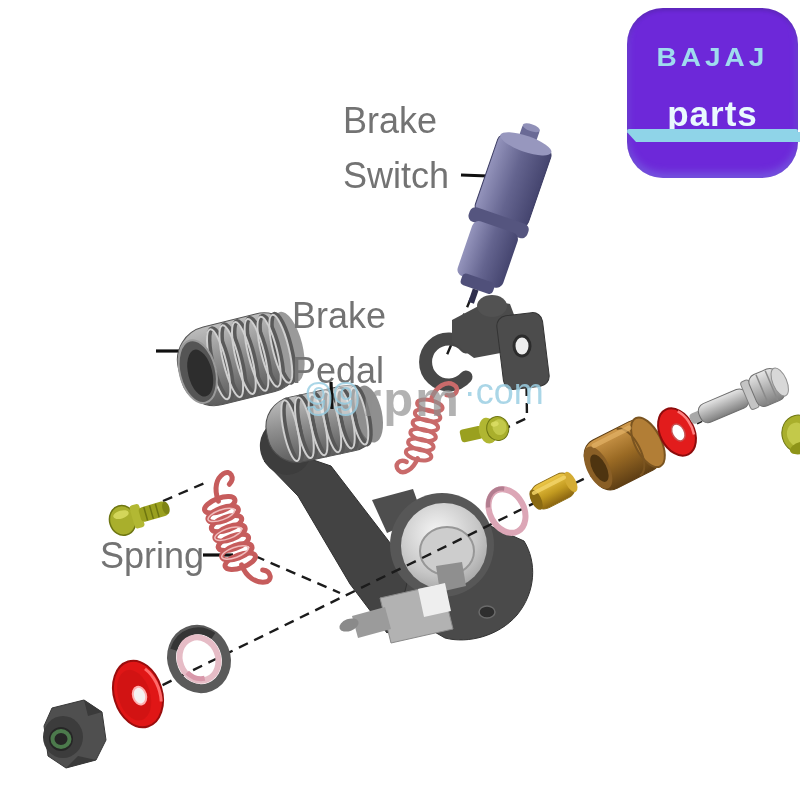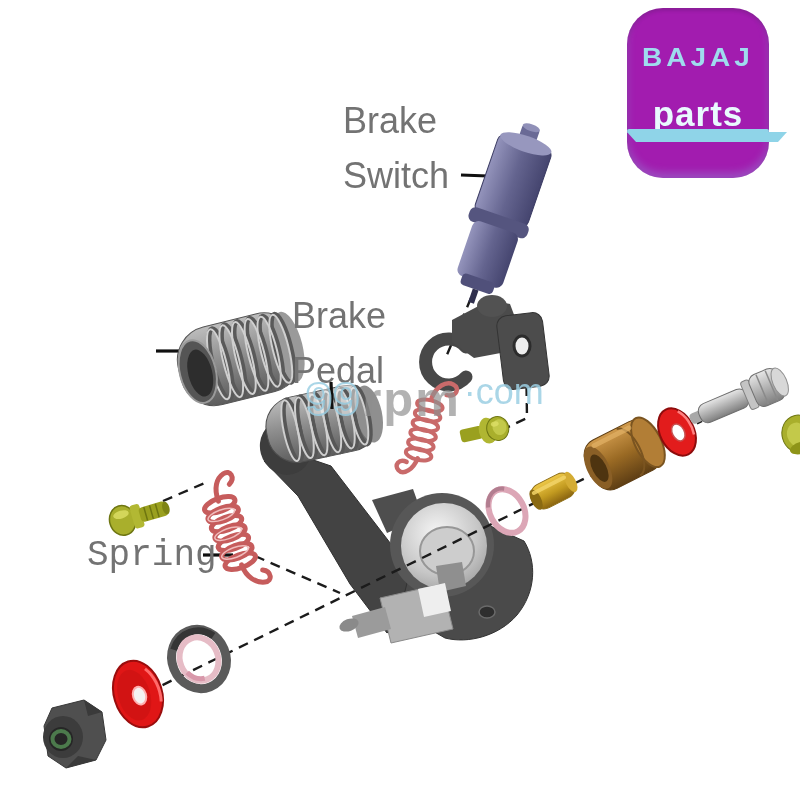--- a/index.html
+++ b/index.html
@@ -5,29 +5,29 @@
   html,body{margin:0;padding:0;background:#fff;}
   .stage{position:relative;width:800px;height:800px;background:#ffffff;overflow:hidden;
          font-family:"Liberation Sans",sans-serif;}
   .svg-abs{position:absolute;left:0;top:0;}
   
   .lbl{position:absolute;font-size:36px;line-height:55px;color:#737373;font-weight:400;}
   .lbl span{display:block;}
   .lbl-brake-switch{left:343px;top:93px;}
   .lbl-brake-pedal{left:292px;top:288px;}
   .lbl-rubber-boot{left:27px;top:326px;}
-  .lbl-spring{left:87px;top:528px;font-family:Liberation Mono, monospace;}
+  .lbl-spring{left:100px;top:528px;}
   
   .watermark{position:absolute;left:306px;top:371px;display:flex;align-items:flex-start;opacity:.85;}
   .wm-99{font-size:47px;font-weight:bold;color:rgba(255,255,255,.55);
          -webkit-text-stroke:2px #9ccfe3;letter-spacing:1px;}
   .wm-rpm{font-size:49px;font-weight:bold;color:#8f8f8f;opacity:.8;letter-spacing:2px;margin-left:2px;}
   .wm-com{font-size:36px;color:#9ccfe3;margin-left:3px;}
   
-  .badge{position:absolute;left:627px;top:8px;width:142px;height:170px;background:#a21caf;
+  .badge{position:absolute;left:627px;top:8px;width:171px;height:170px;background:#6d28d9;
          border-radius:36px;box-shadow:inset 0 -5px 8px rgba(140,210,240,.28),inset 0 2px 4px rgba(0,0,0,.18);}
   .badge div{position:absolute;left:0;width:100%;text-align:center;}
   .badge-brand{top:34px;font-size:28px;font-weight:bold;letter-spacing:4px;color:#9fdcee;transform:scaleY(.92);}
   .badge-genuine{top:69px;font-size:21px;letter-spacing:2.5px;color:#ade1f0;}
   .badge-parts{top:86px;font-size:35px;font-weight:bold;letter-spacing:1px;color:#e9f9fe;}
   .badge-underline{position:absolute;left:18px;top:121px;width:136px;height:4px;background:#8fd4e8;border-radius:2px;}
   .badge-arrow{position:absolute;left:28px;top:124px;width:0;height:0;
                border-left:9px solid transparent;border-right:9px solid transparent;border-top:10px solid #8fd4e8;}
   
   .dash{fill:none;stroke:#1b1b1b;stroke-width:2.4;stroke-dasharray:10 7;}

